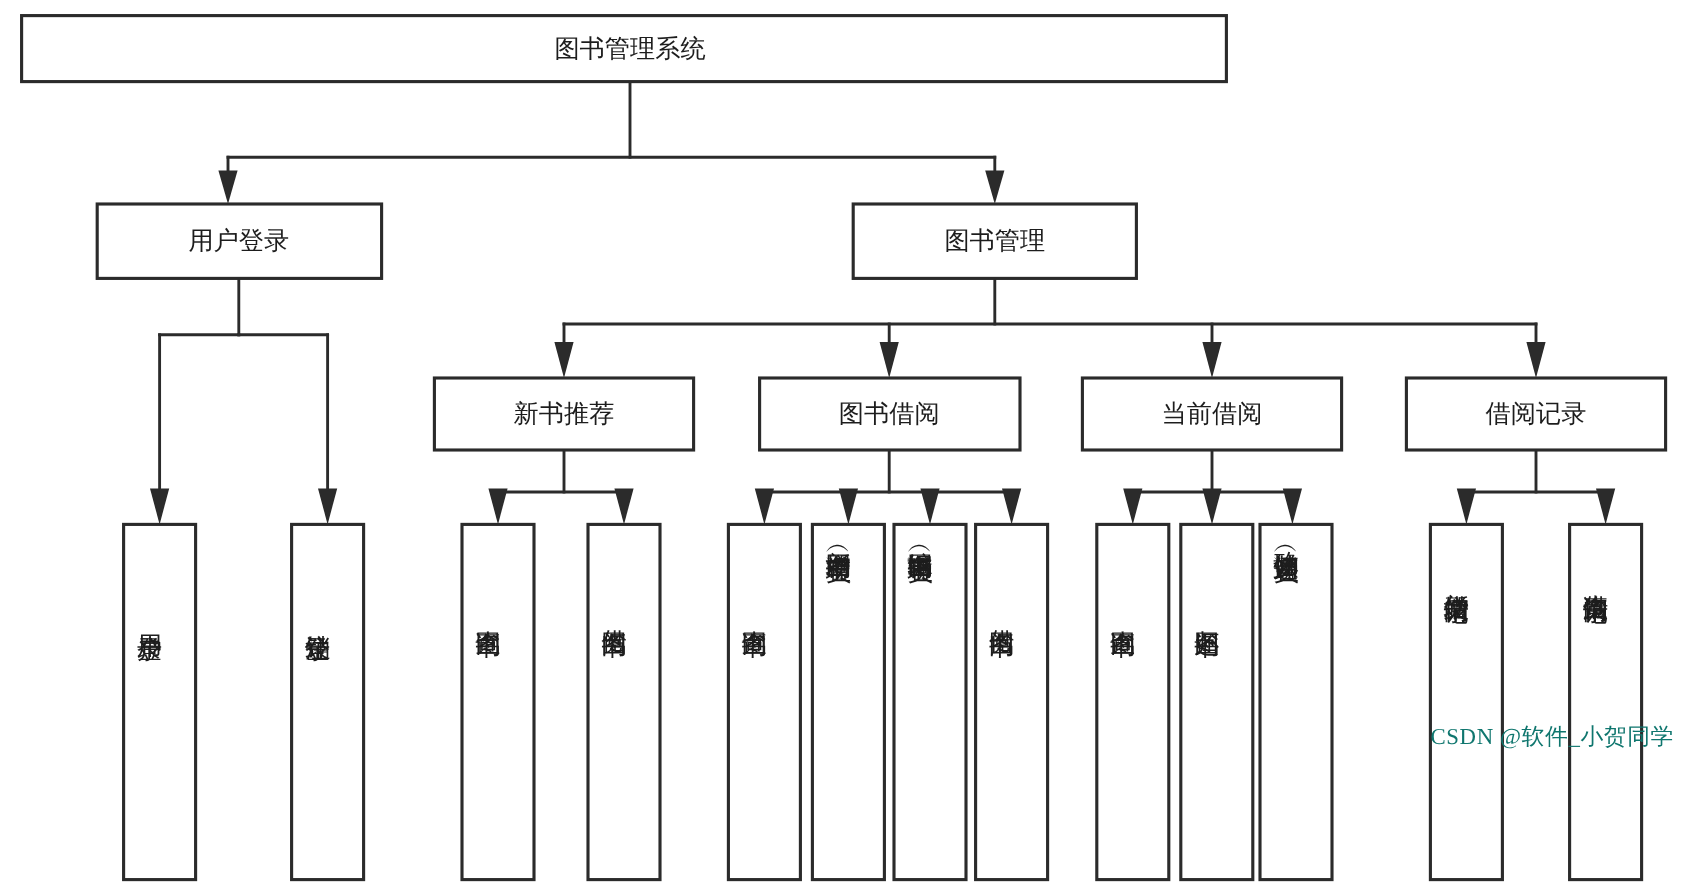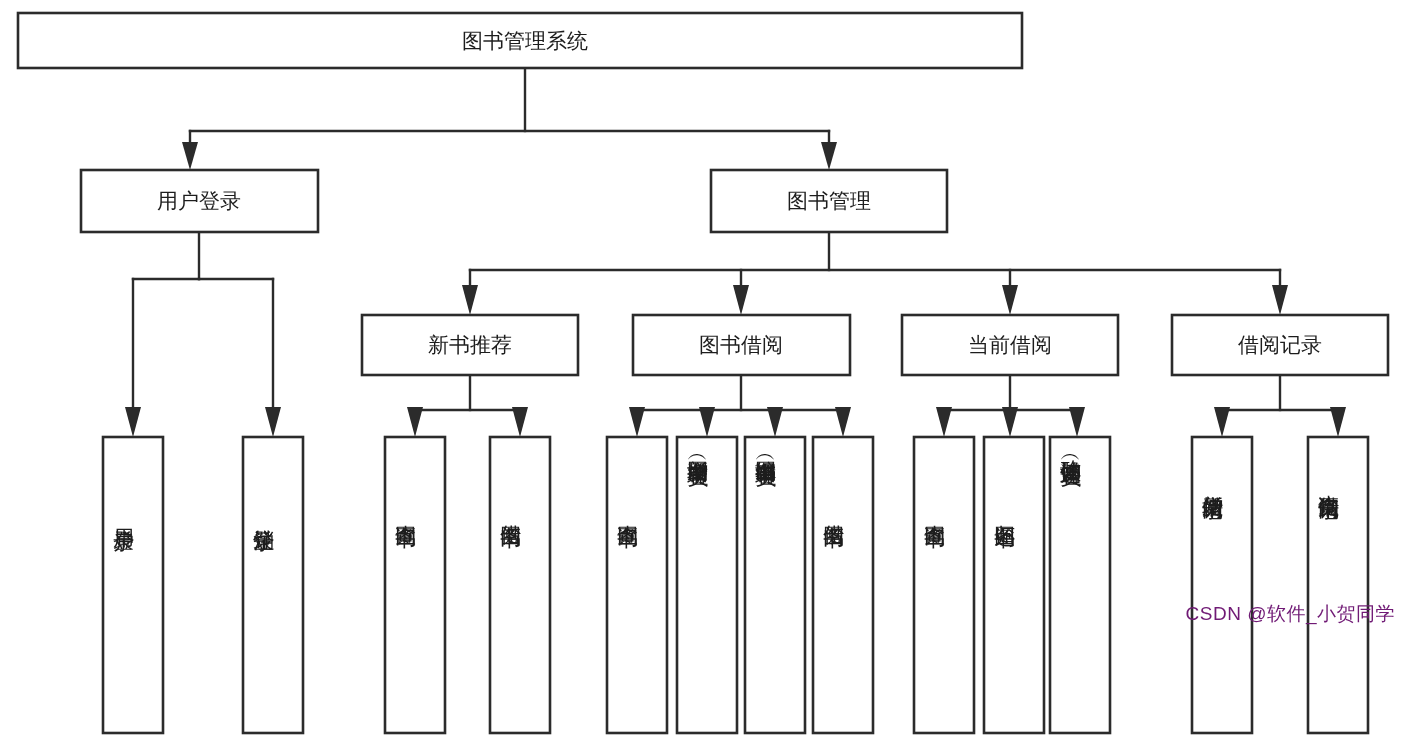--- a/index.html
+++ b/index.html
@@ -58,23 +58,23 @@
     line-height: 1.08;
     color: #1d1d1d;
     letter-spacing: 1px;
     white-space: nowrap;
     pointer-events: none;
   }
   .watermark {
     position: absolute;
     right: 10px;
     bottom: 4px;
-    font-family: Liberation Sans, sans-serif;
+    font-family: Liberation Serif, serif;
     font-size: 19px;
-    color: #701a75;
+    color: #0f766e;
     white-space: nowrap;
     letter-spacing: 0.5px;
   }
 </style>
 </head>
 <body>
 
 <div id="diagram-root">
 
   <svg id="flow" viewBox="0 0 1405 747">

